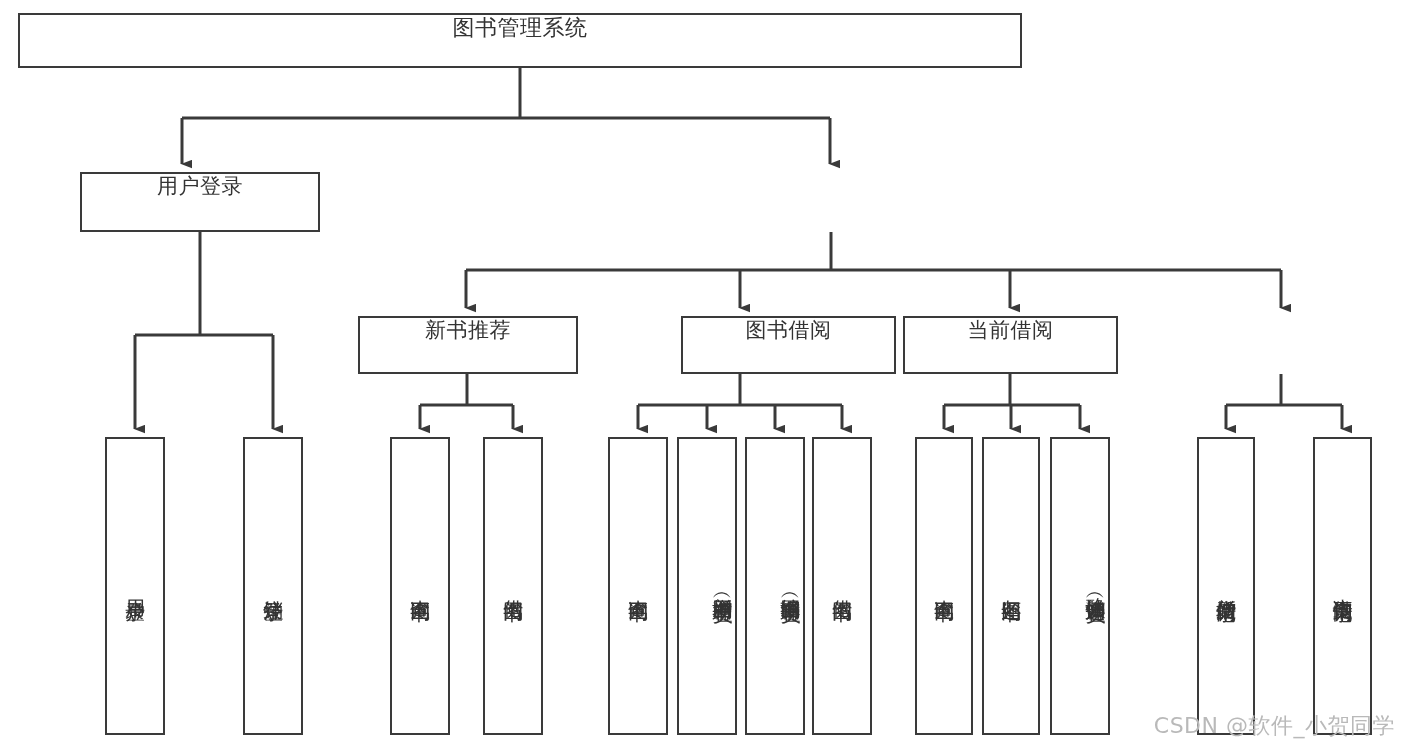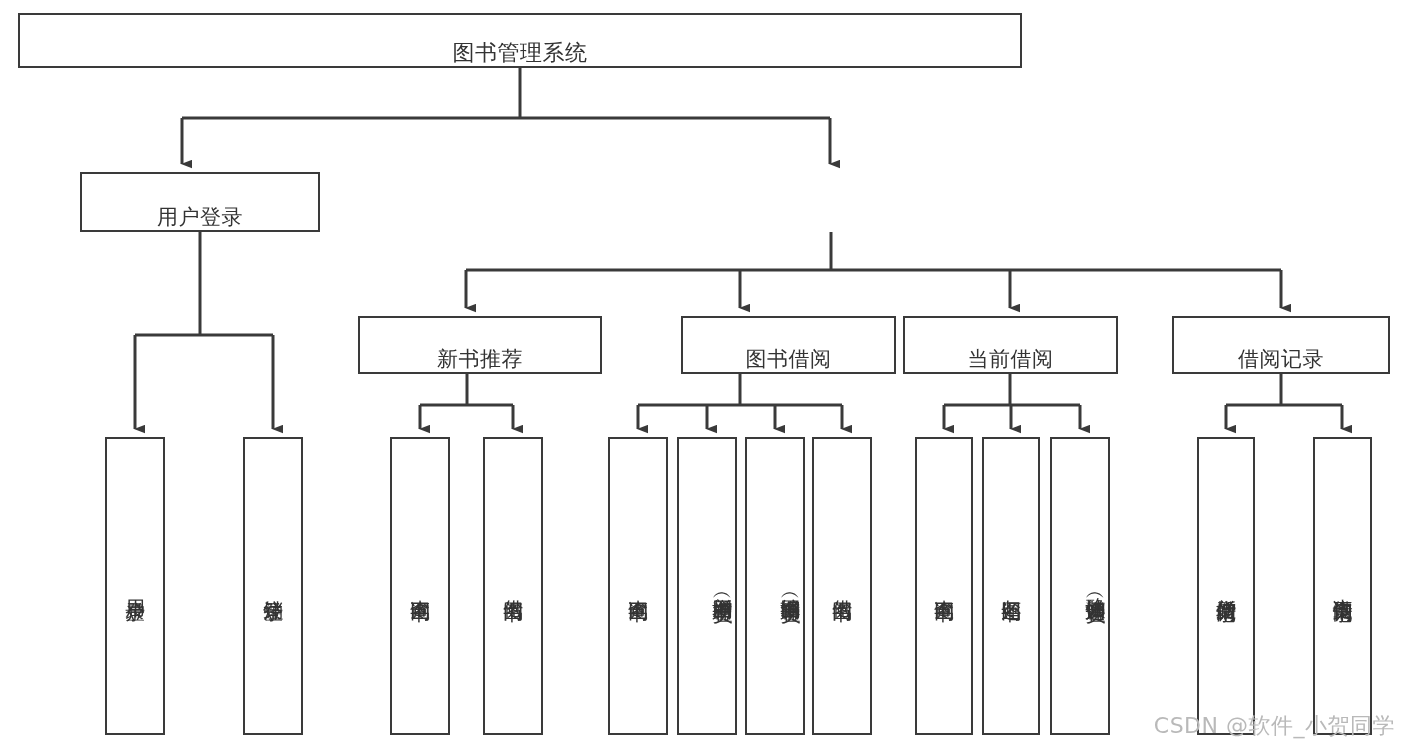--- a/index.html
+++ b/index.html
@@ -25,21 +25,21 @@
     top: 0;
     width: 1405px;
     height: 747px;
   }
   .node {
     position: absolute;
     box-sizing: border-box;
     background: #ffffff;
     border: 2px solid #3a3a3a;
     display: flex;
-    align-items: flex-end;
+    align-items: flex-start;
     justify-content: center;
     color: #333333;
     z-index: 2;
   }
   .node-h {
     font-size: 21px;
     line-height: 1.2;
     letter-spacing: 0.5px;
     white-space: nowrap;
   }
@@ -127,31 +127,28 @@
   </svg>
 
   <div class="node node-h node-root" id="node-root" style="left: 18px; top: 13px; width: 1004px; height: 55px;">
     <span>图书管理系统</span>
   </div>
 
   <div class="node node-h" id="node-l1-0" style="left: 80px; top: 172px; width: 240px; height: 60px;">
     <span>用户登录</span>
   </div>
 
-  <div class="node node-h" id="node-l2-0" style="left: 358px; top: 316px; width: 244px; height: 58px;">
+  <div class="node node-h" id="node-l2-0" style="left: 358px; top: 316px; width: 220px; height: 58px;">
     <span>新书推荐</span>
   </div>
   <div class="node node-h" id="node-l2-1" style="left: 633px; top: 316px; width: 215px; height: 58px; margin-left: 48px;">
     <span>图书借阅</span>
   </div>
   <div class="node node-h" id="node-l2-2" style="left: 903px; top: 316px; width: 215px; height: 58px;">
     <span>当前借阅</span>
-  </div>
-  <div class="node node-h" id="node-l2-3" style="left: 1172px; top: 316px; width: 218px; height: 58px;">
-    <span>借阅记录</span>
   </div>
 
   <div class="node node-v center-v" id="node-leaf-0" style="left: 105px; top: 437px; width: 60px; height: 298px;">
     <span>用户登录</span>
   </div>
   <div class="node node-v center-v" id="node-leaf-1" style="left: 243px; top: 437px; width: 60px; height: 298px;">
     <span>注销登录</span>
   </div>
   <div class="node node-v center-v" id="node-leaf-2" style="left: 390px; top: 437px; width: 60px; height: 298px;">
     <span>查询图书</span>

